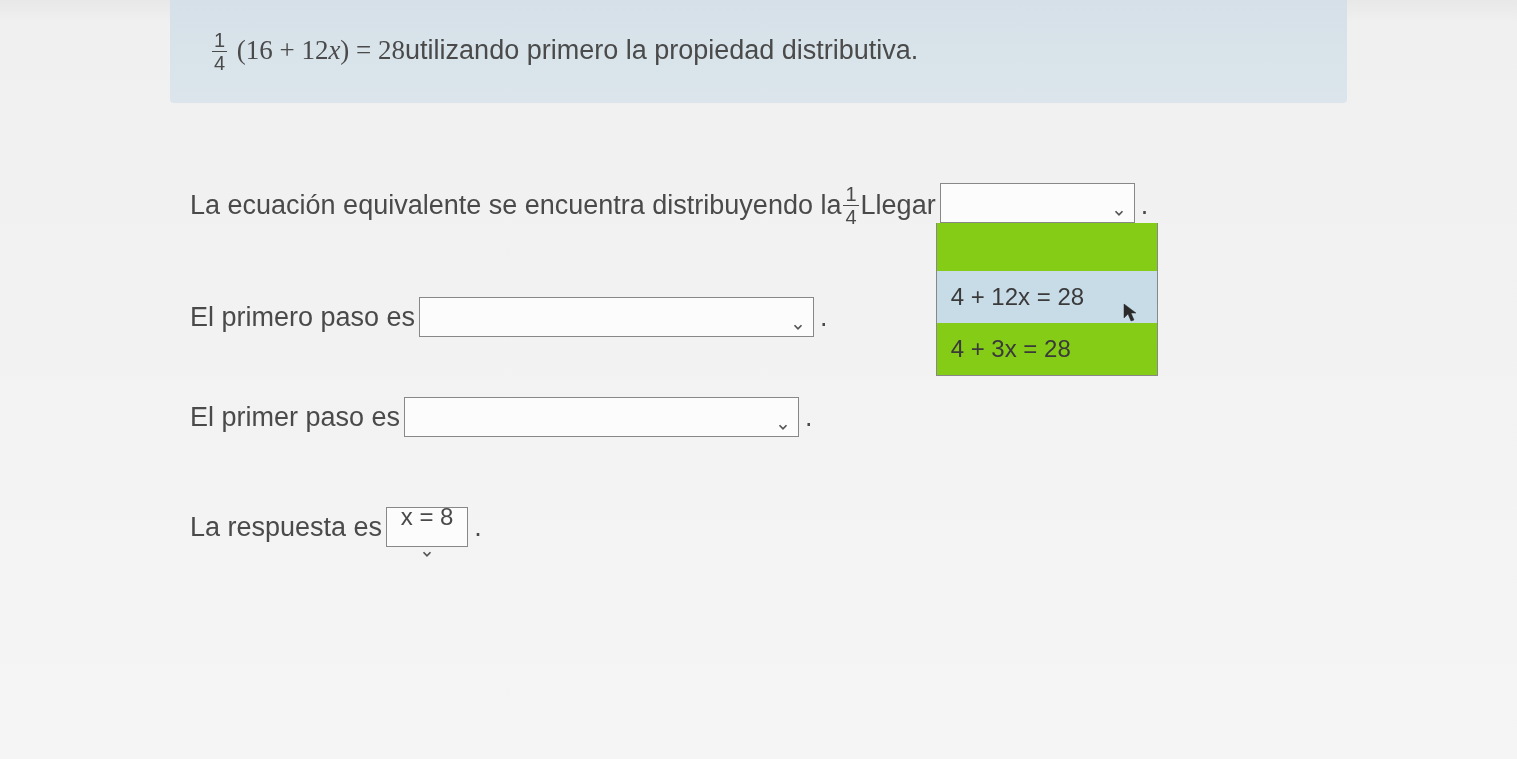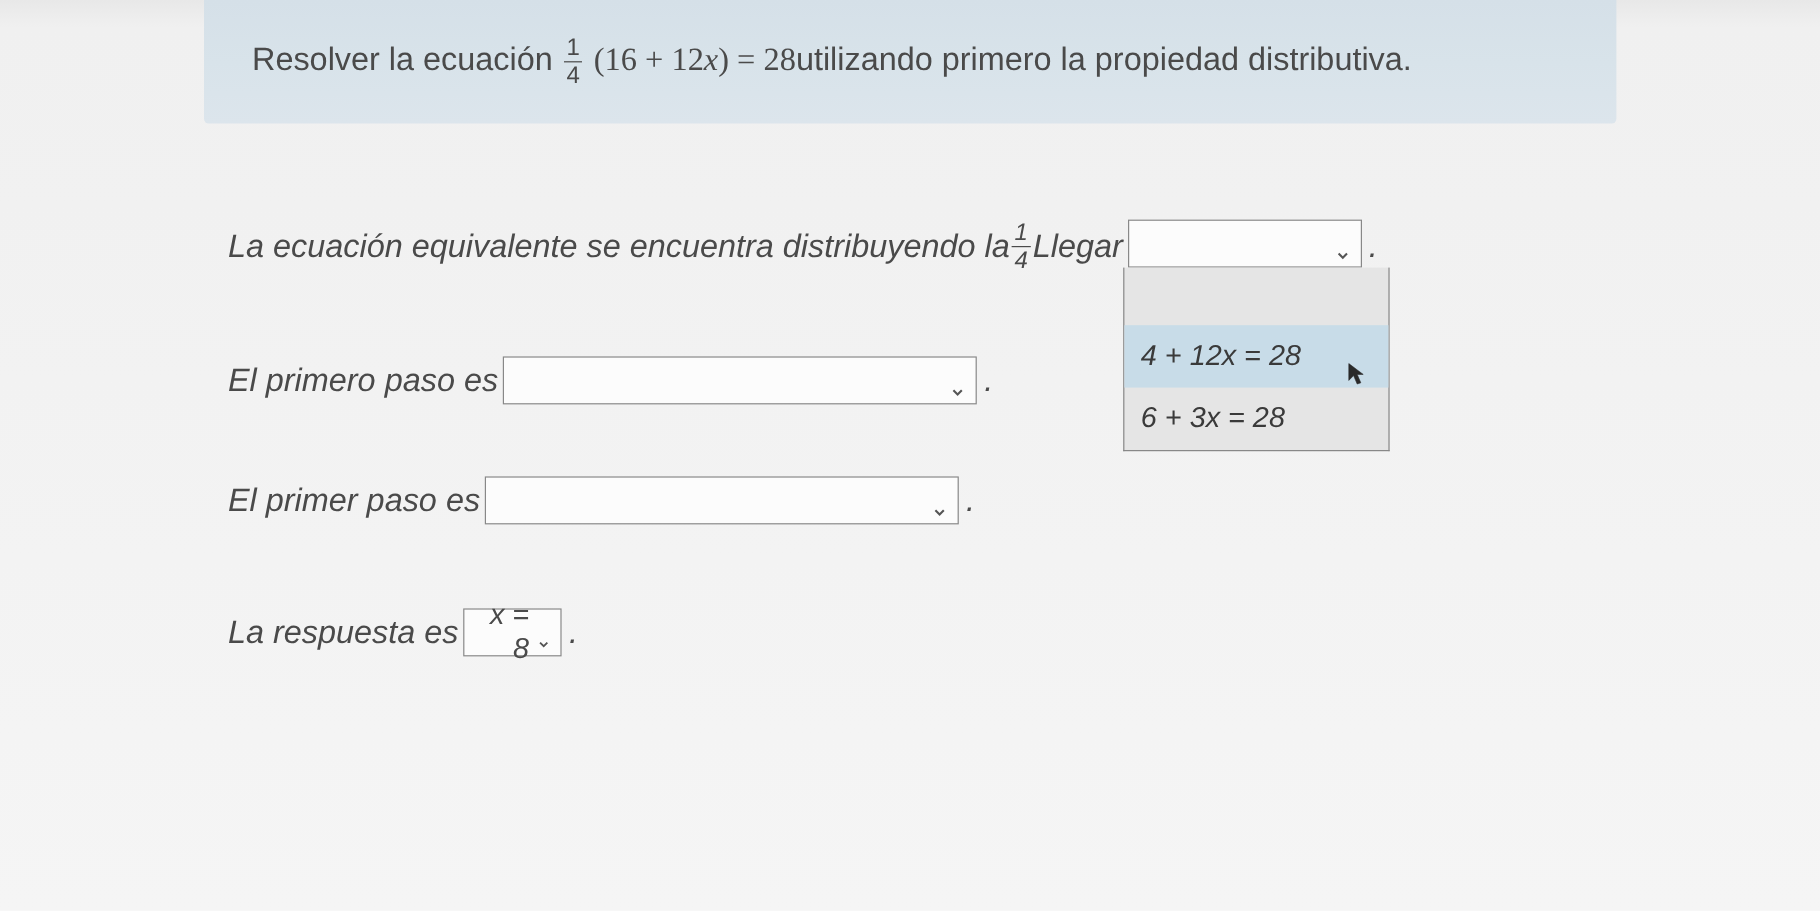--- a/index.html
+++ b/index.html
@@ -31,21 +31,20 @@
       color: #4a4a4a;
       font-size: 27px;
     }
     
     .line {
       margin-bottom: 60px;
       display: flex;
       align-items: center;
       flex-wrap: nowrap;
       position: relative;
-      font-style: italic;
     }
     
     .line-1 {
       margin-bottom: 70px;
     }
     
     .line-4 {
       margin-top: 70px;
       text-align: right;
     }
@@ -91,20 +90,21 @@
     }
     
     .select-med {
       width: 195px;
     }
     
     .select-small {
       width: 82px;
       justify-content: center;
       gap: 6px;
+      flex-direction: column;
     }
     
     .chevron {
       width: 14px;
       height: 14px;
       display: inline-block;
     }
     
     .chevron svg {
       width: 100%;
@@ -113,21 +113,21 @@
     
     .period {
       margin-left: 2px;
     }
     
     .dropdown-panel {
       position: absolute;
       top: 40px;
       left: 0;
       width: 222px;
-      background: #e5e5e5;
+      background: #84cc16;
       border: 1px solid #888;
       border-top: none;
       z-index: 10;
     }
     
     .dropdown-blank {
       height: 48px;
       border-bottom: none;
     }
     
@@ -162,21 +162,20 @@
     }
     
     .equation-text {
       font-family: 'Times New Roman', serif;
     }
   </style>
 </head>
 <body>
 
 <div class="problem-header">
-  <span>Resolver la ecuación</span>
   <span class="fraction">
     <span class="num">1</span>
     <span class="den">4</span>
   </span>
   <span class="equation-text">
     <span>(</span><span>16</span><span> + </span><span>12</span><span class="math-italic">x</span><span>)</span><span> = </span><span>28</span></span><span>utilizando primero la propiedad distributiva.</span>
 </div>
 
 <div class="content-area">
 
@@ -199,21 +198,21 @@
         <div class="dropdown-blank"></div>
         <div class="dropdown-option highlighted" style="position:relative;">
           <span>4 + 12x = 28</span>
           <span class="cursor-arrow">
             <svg viewBox="0 0 16 20">
                 <path d="M 1 1 L 1 15 L 5 11 L 8 18 L 11 17 L 8 10 L 13 10 Z" fill="#2a2a2a" stroke="#2a2a2a" stroke-width="0.5"></path>
               </svg>
           </span>
         </div>
         <div class="dropdown-option">
-          <span>6 + 3x = 28</span>
+          <span>4 + 3x = 28</span>
         </div>
       </div>
     </span>
     <span class="period">.</span>
   </div>
 
   <div class="line">
     <span>El primero paso es</span>
     <span class="select-box select-wide">
       <span class="chevron">

